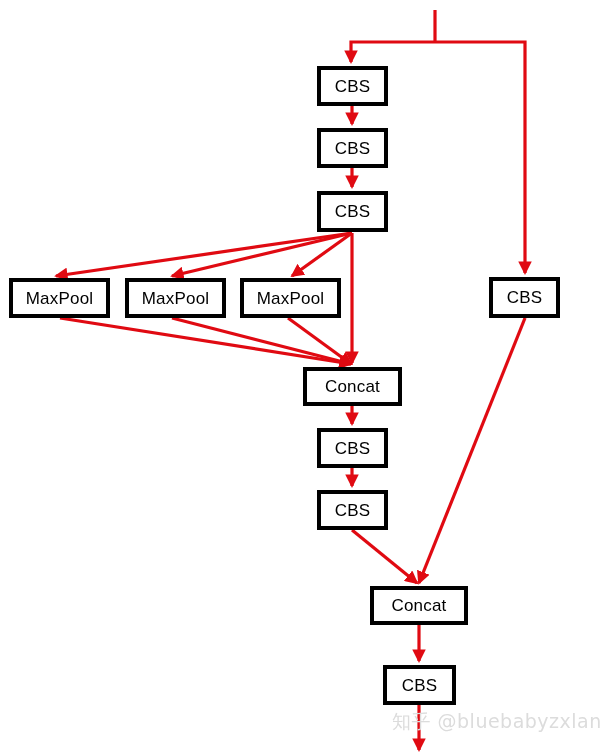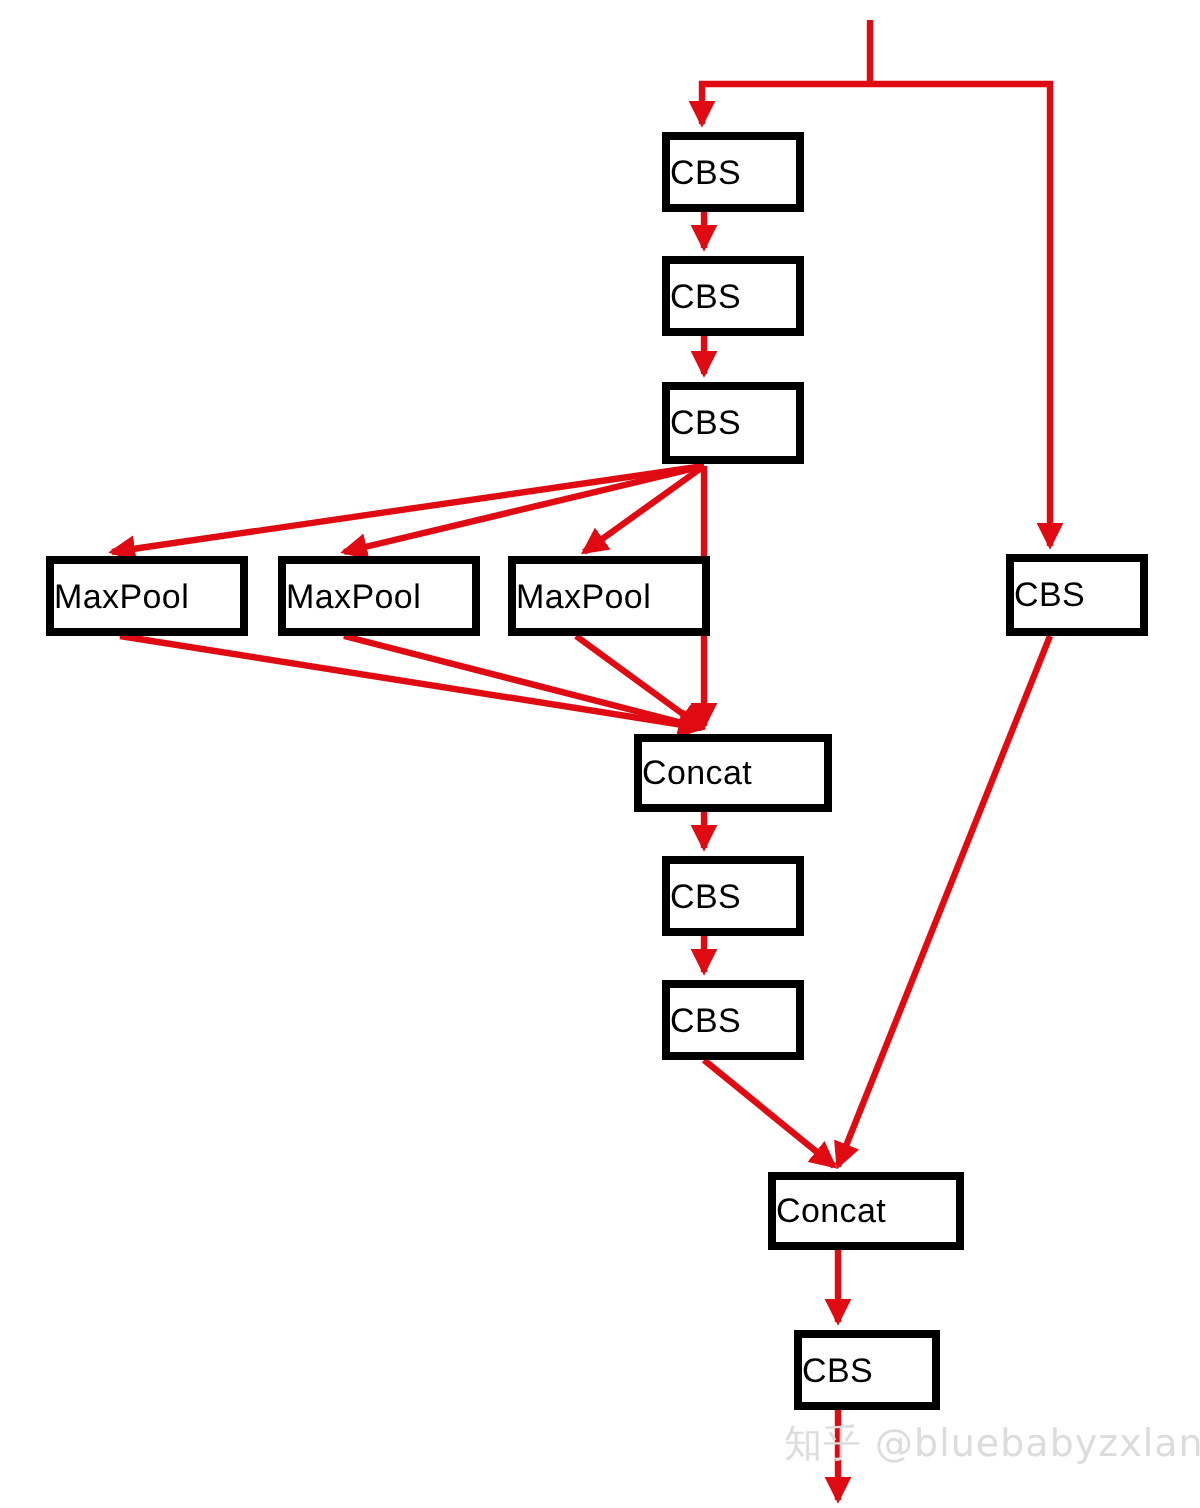--- a/index.html
+++ b/index.html
@@ -20,28 +20,27 @@
     width:600px; height:754px;
     pointer-events:none;
   }
   .node{
     position:absolute;
     box-sizing:border-box;
     background:#ffffff;
     border:4px solid #000000;
     display:flex;
     align-items:center;
-    justify-content:flex-start;
+    justify-content:center;
     color:#000000;
     font-size:17px;
     line-height:1;
     letter-spacing:0.2px;
     white-space:nowrap;
     z-index:3;
-    margin-left:14px;
   }
   .watermark{
     position:absolute;
     left:392px;
     top:709px;
     font-size:19px;
     color:#dcdcdc;
     letter-spacing:0.5px;
     white-space:nowrap;
     z-index:2;

